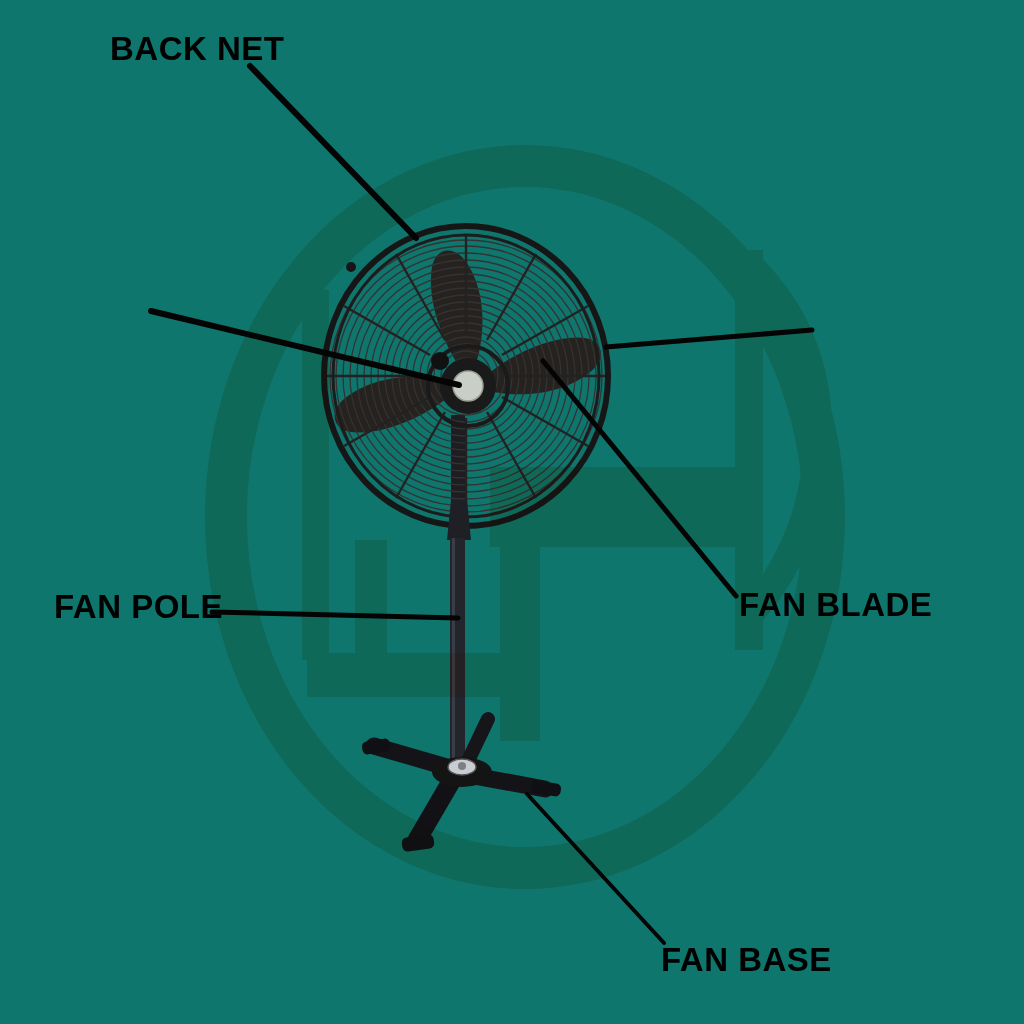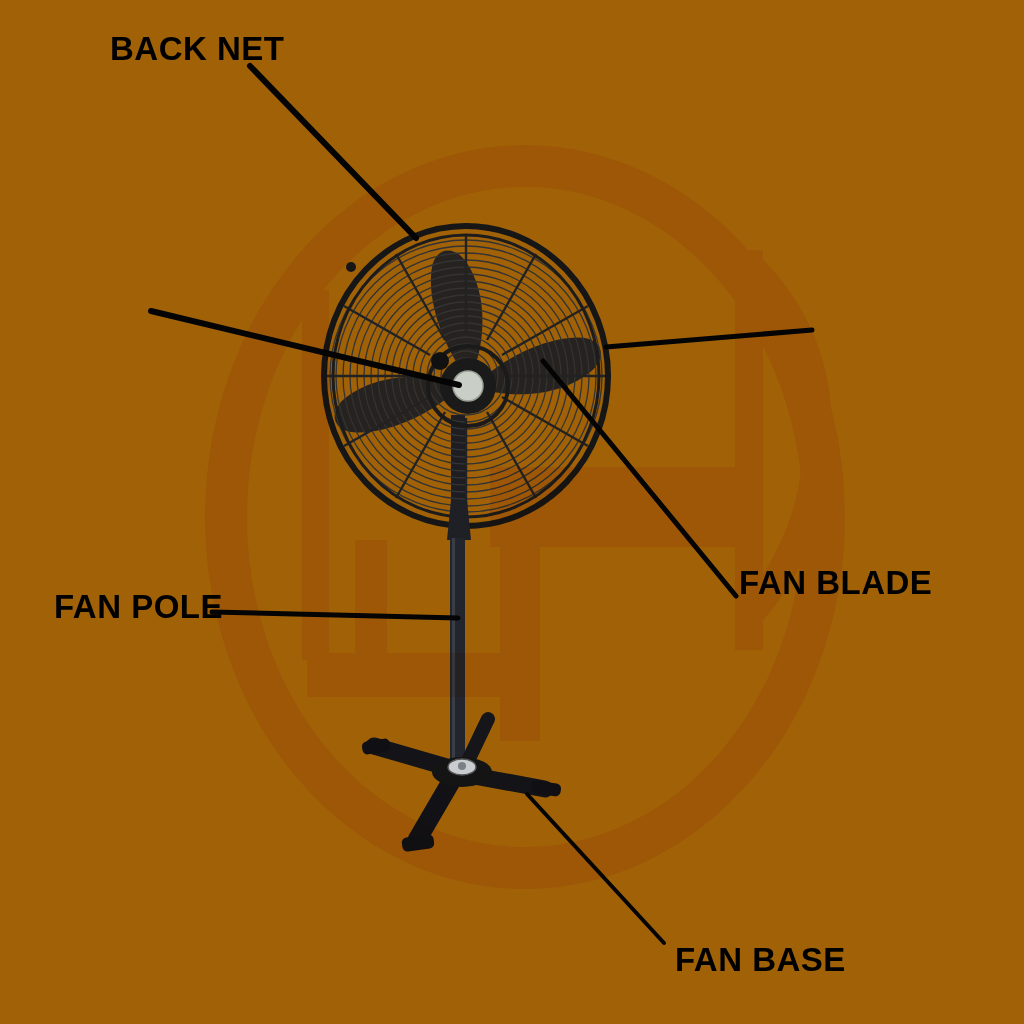--- a/index.html
+++ b/index.html
@@ -1,16 +1,16 @@
 <!DOCTYPE html>
 <html><head>
 <meta charset="utf-8">
 <style>
   html,body{margin:0;padding:0;background:#fff;}
-  #stage{position:relative;width:1024px;height:1024px;background:#a16207;overflow:hidden;
+  #stage{position:relative;width:1024px;height:1024px;background:#0f766e;overflow:hidden;
          font-family:"Liberation Sans",sans-serif;}
   #art{position:absolute;left:0;top:0;}
   .label{position:absolute;font-weight:700;font-size:33px;line-height:1.1;color:#000;
          white-space:nowrap;letter-spacing:0.5px;}
   .wm{mix-blend-mode:multiply;}
 </style>
 </head>
 <body>
 
 <div id="stage">
@@ -112,15 +112,15 @@
       <line x1="151" y1="311" x2="459" y2="385" stroke-width="6"></line>
       <line x1="606" y1="347" x2="812" y2="330" stroke-width="5"></line>
       <line x1="212" y1="612" x2="458" y2="618" stroke-width="5"></line>
       <line x1="543" y1="361" x2="736" y2="596" stroke-width="5"></line>
       <line x1="527" y1="794" x2="664" y2="943" stroke-width="4"></line>
     </g>
   </svg>
 
   <div class="label" style="left:110px;top:31px;">BACK NET</div>
   <div class="label" style="left:54px;top:589px;">FAN POLE</div>
-  <div class="label" style="left:739px;top:565px;">FAN BLADE</div>
-  <div class="label" style="left:675px;top:942px;">FAN BASE</div>
+  <div class="label" style="left:739px;top:587px;">FAN BLADE</div>
+  <div class="label" style="left:661px;top:942px;">FAN BASE</div>
 </div>
 
 </body></html>

